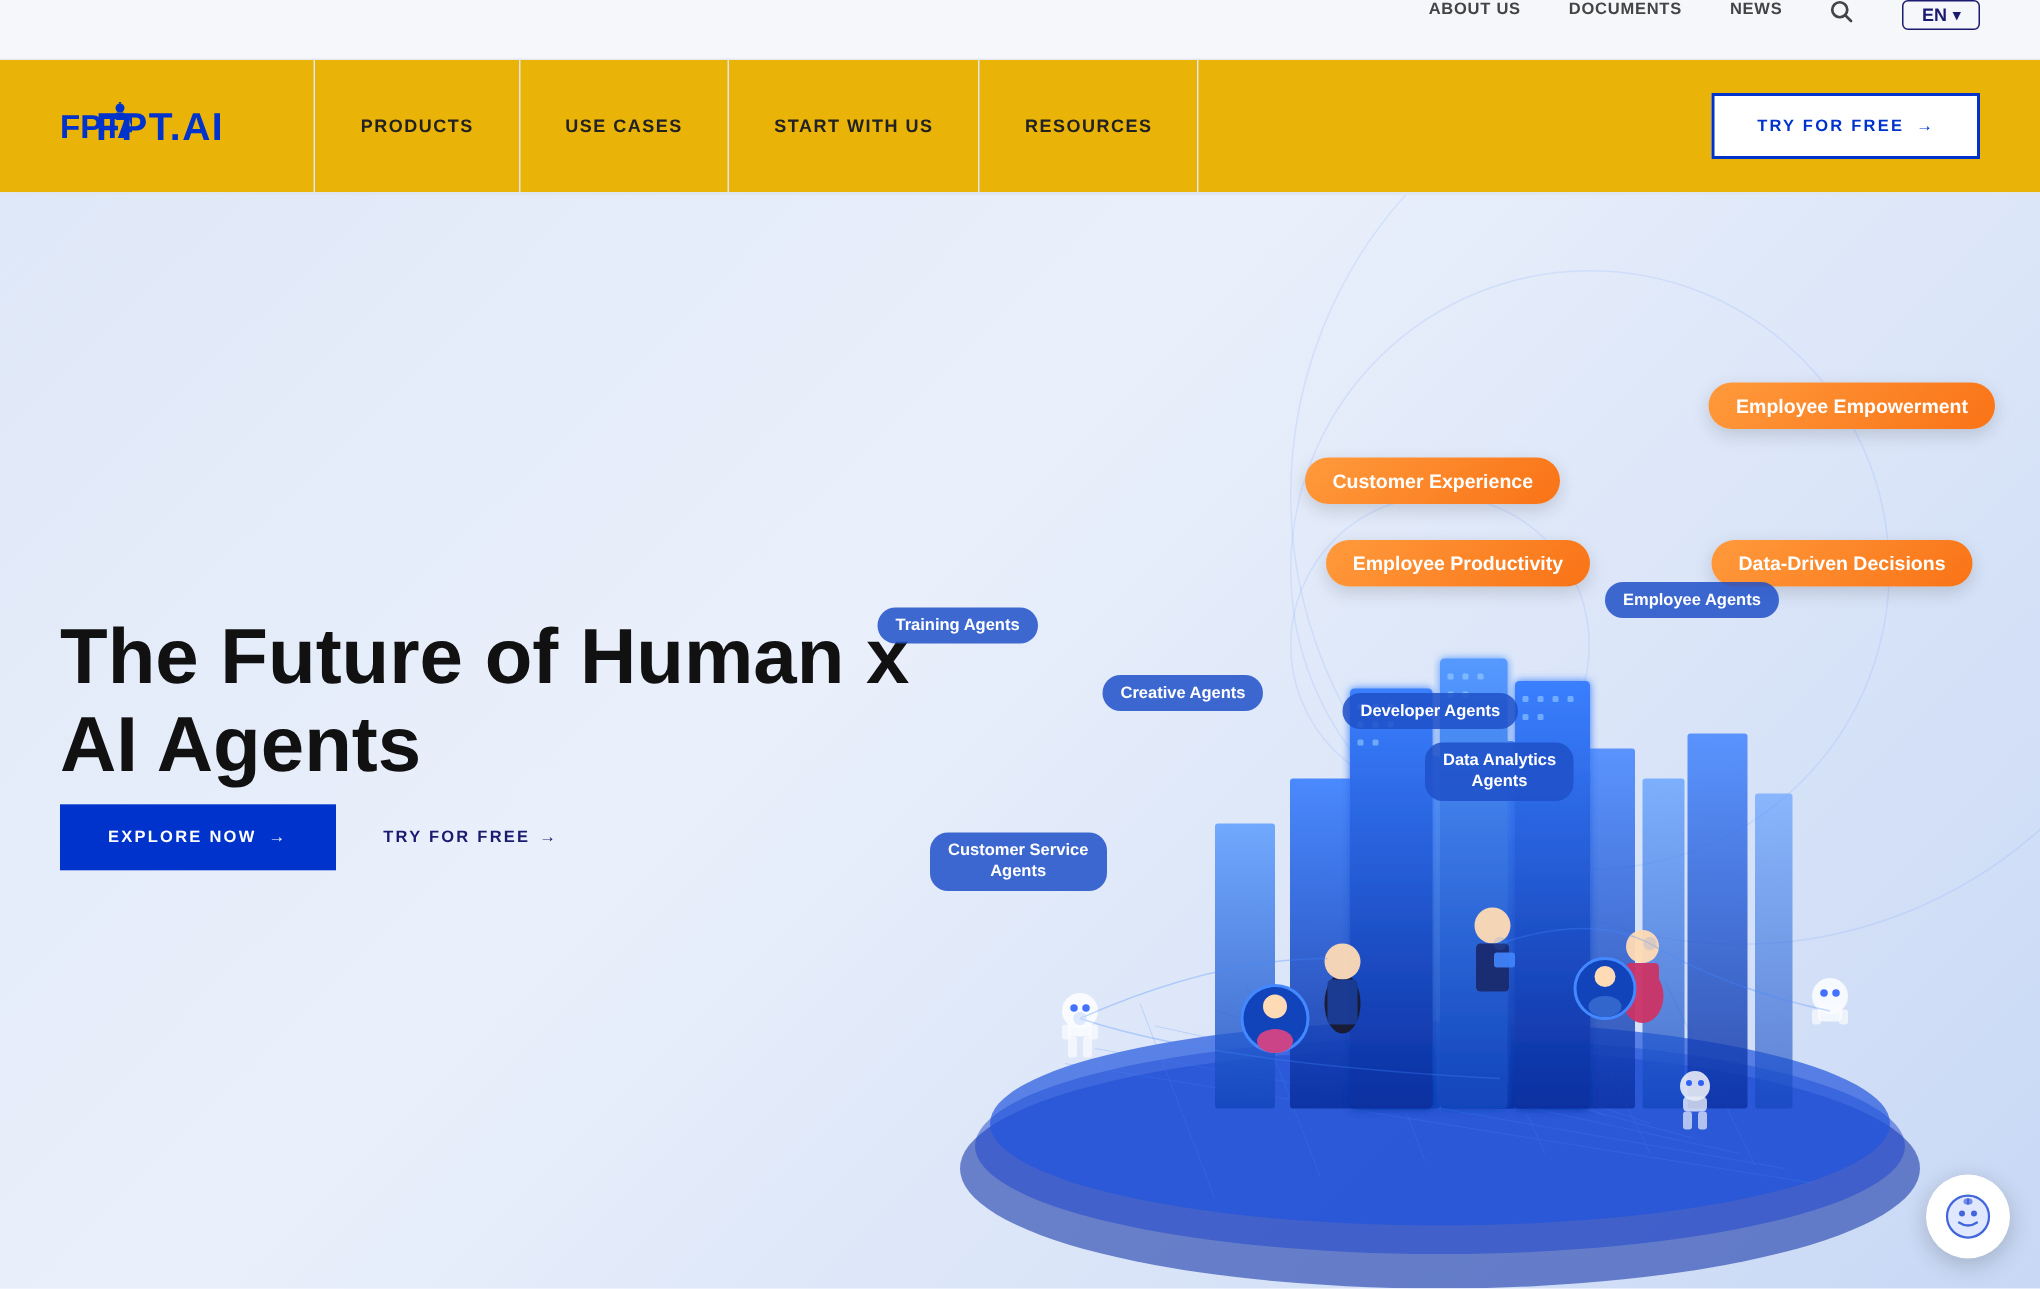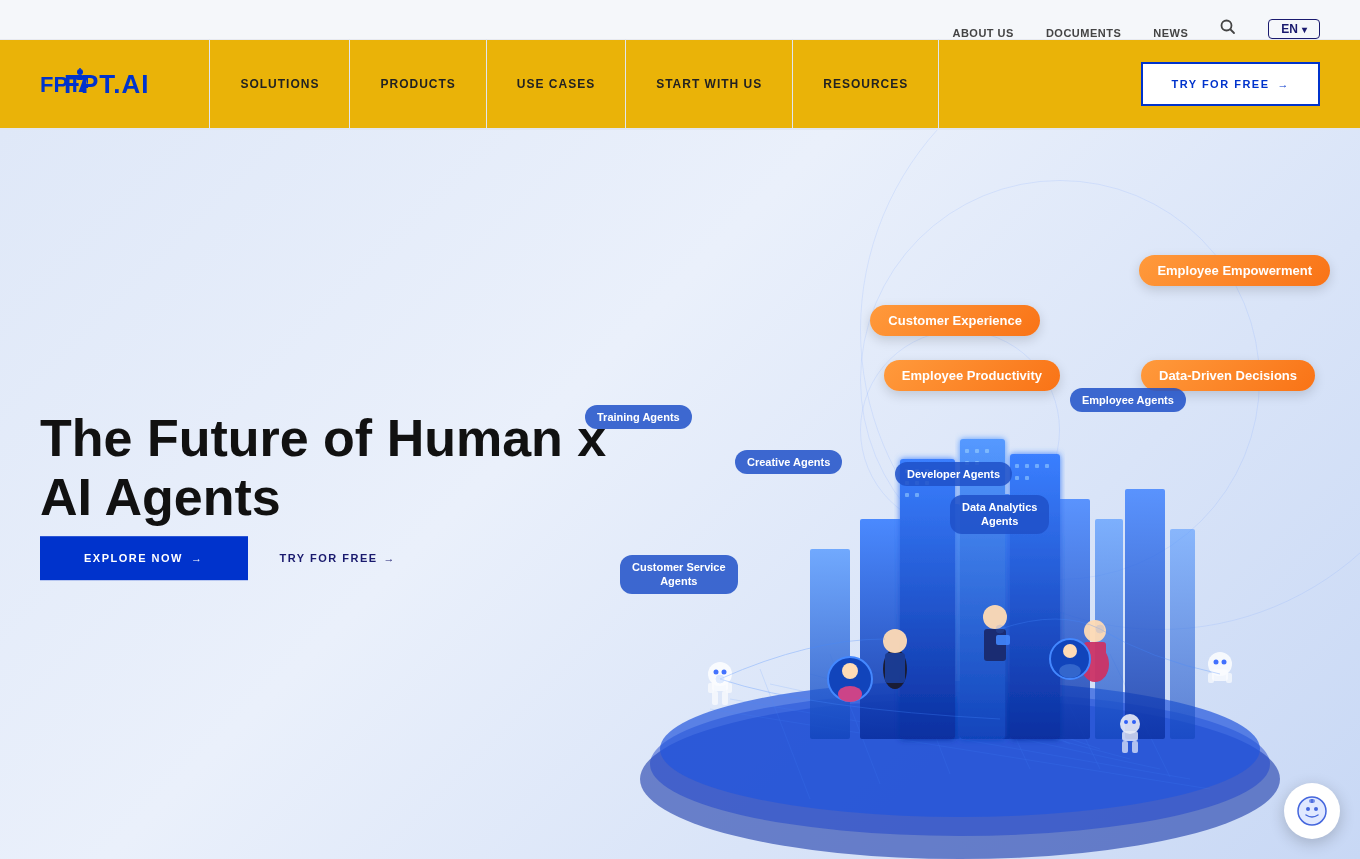--- a/index.html
+++ b/index.html
@@ -3,21 +3,21 @@
   <meta charset="utf-8">
   <style>
     * { margin: 0; padding: 0; box-sizing: border-box; }
     body { font-family: 'Arial', sans-serif; background: #f0f4ff; width: 1360px; height: 859px; overflow: hidden; }
 
     
     .top-bar {
       background: #f5f7fa;
       height: 40px;
       display: flex;
-      align-items: flex-end;
+      align-items: flex-start;
       justify-content: flex-end;
       padding: 0 40px;
       gap: 32px;
       border-bottom: 1px solid #e8eaf0;
     }
     .top-bar-link {
       font-size: 11px;
       font-weight: 600;
       color: #444;
       letter-spacing: 0.5px;
@@ -155,21 +155,21 @@
       display: flex;
       align-items: center;
       gap: 32px;
     }
     .btn-explore {
       background: #0033cc;
       color: #fff;
       font-size: 11px;
       font-weight: 800;
       letter-spacing: 1.5px;
-      padding: 16px 44px;
+      padding: 16px 32px;
       cursor: pointer;
       border: none;
       display: flex;
       align-items: center;
       gap: 8px;
       text-transform: uppercase;
     }
     .btn-try-free {
       color: #1a1a6e;
       font-size: 11px;
@@ -278,21 +278,20 @@
         <rect x="3" y="7" width="6" height="5" rx="1" fill="#0033cc"></rect>
         <line x1="1" y1="9" x2="3" y2="9" stroke="#0033cc" stroke-width="1.5"></line>
         <line x1="9" y1="9" x2="11" y2="9" stroke="#0033cc" stroke-width="1.5"></line>
         <line x1="6" y1="1" x2="6" y2="0" stroke="#0033cc" stroke-width="1.5"></line>
       </g>
     </svg>
     <span class="logo-text" style="font-size:26px;font-weight:900;color:#0033cc;margin-left:-30px;">FPT.AI</span>
   </div>
 
   <div class="nav-links">
-    <div class="nav-item">SOLUTIONS</div>
     <div class="nav-item">PRODUCTS</div>
     <div class="nav-item">USE CASES</div>
     <div class="nav-item">START WITH US</div>
     <div class="nav-item">RESOURCES</div>
   </div>
 
   <button class="try-btn">
     <span>TRY FOR FREE</span>
     <span>→</span>
   </button>

